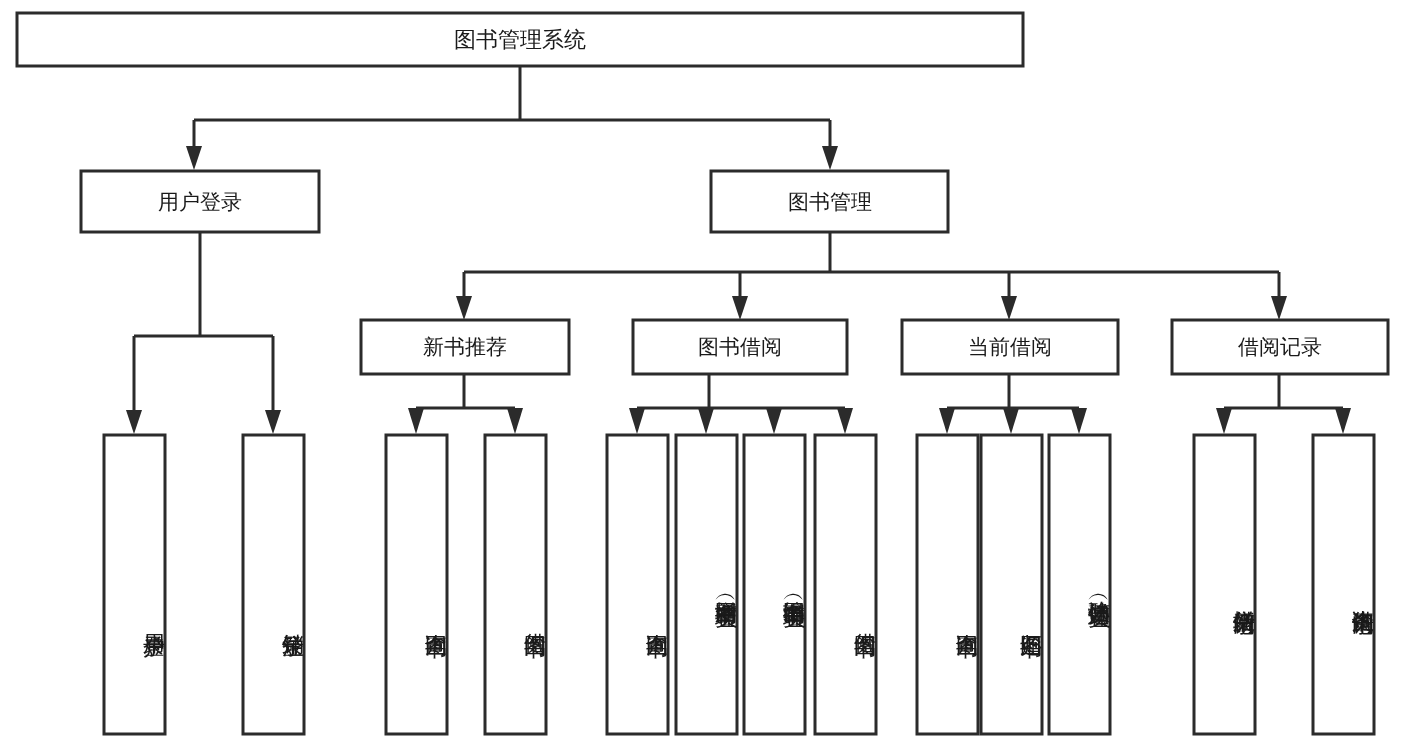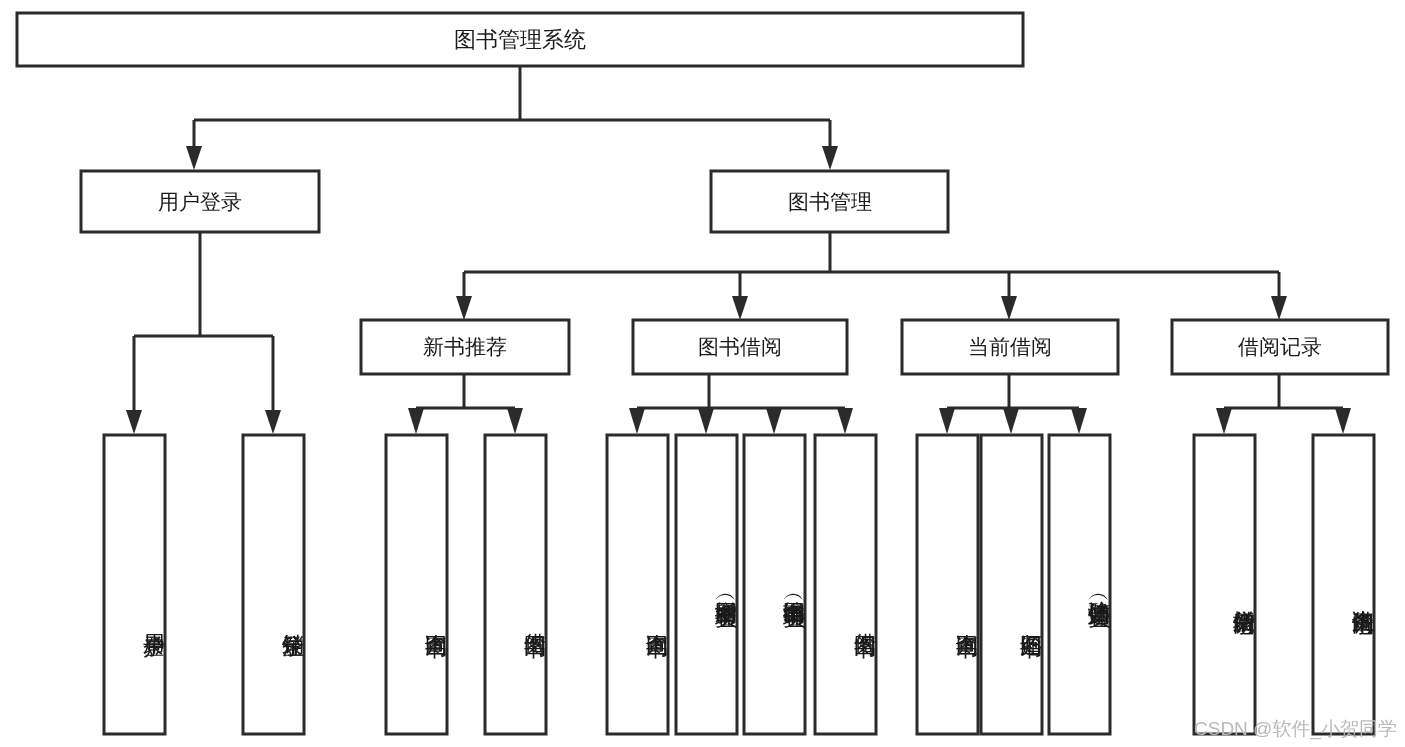--- a/index.html
+++ b/index.html
@@ -191,14 +191,13 @@
   <div class="vlabel" style="left:744px; top:443px; width:61px; height:288px;">编辑图书（管理员）</div>
   <div class="vlabel" style="left:815px; top:505px; width:61px; height:225px;">借阅图书</div>
 
   <div class="vlabel" style="left:917px; top:505px; width:61px; height:225px;">查询图书</div>
   <div class="vlabel" style="left:981px; top:505px; width:61px; height:225px;">归还图书</div>
   <div class="vlabel" style="left:1049px; top:443px; width:61px; height:288px;">确认归还（管理员）</div>
 
   <div class="vlabel" style="left:1194px; top:460px; width:61px; height:270px;">新增借阅记录</div>
   <div class="vlabel" style="left:1313px; top:460px; width:61px; height:270px;">查询借阅记录</div>
 
-  <div class="watermark" style="left:1194px; top:716px;">CSDN @软件_小贺同学</div>
 </div>
 
 </body></html>

